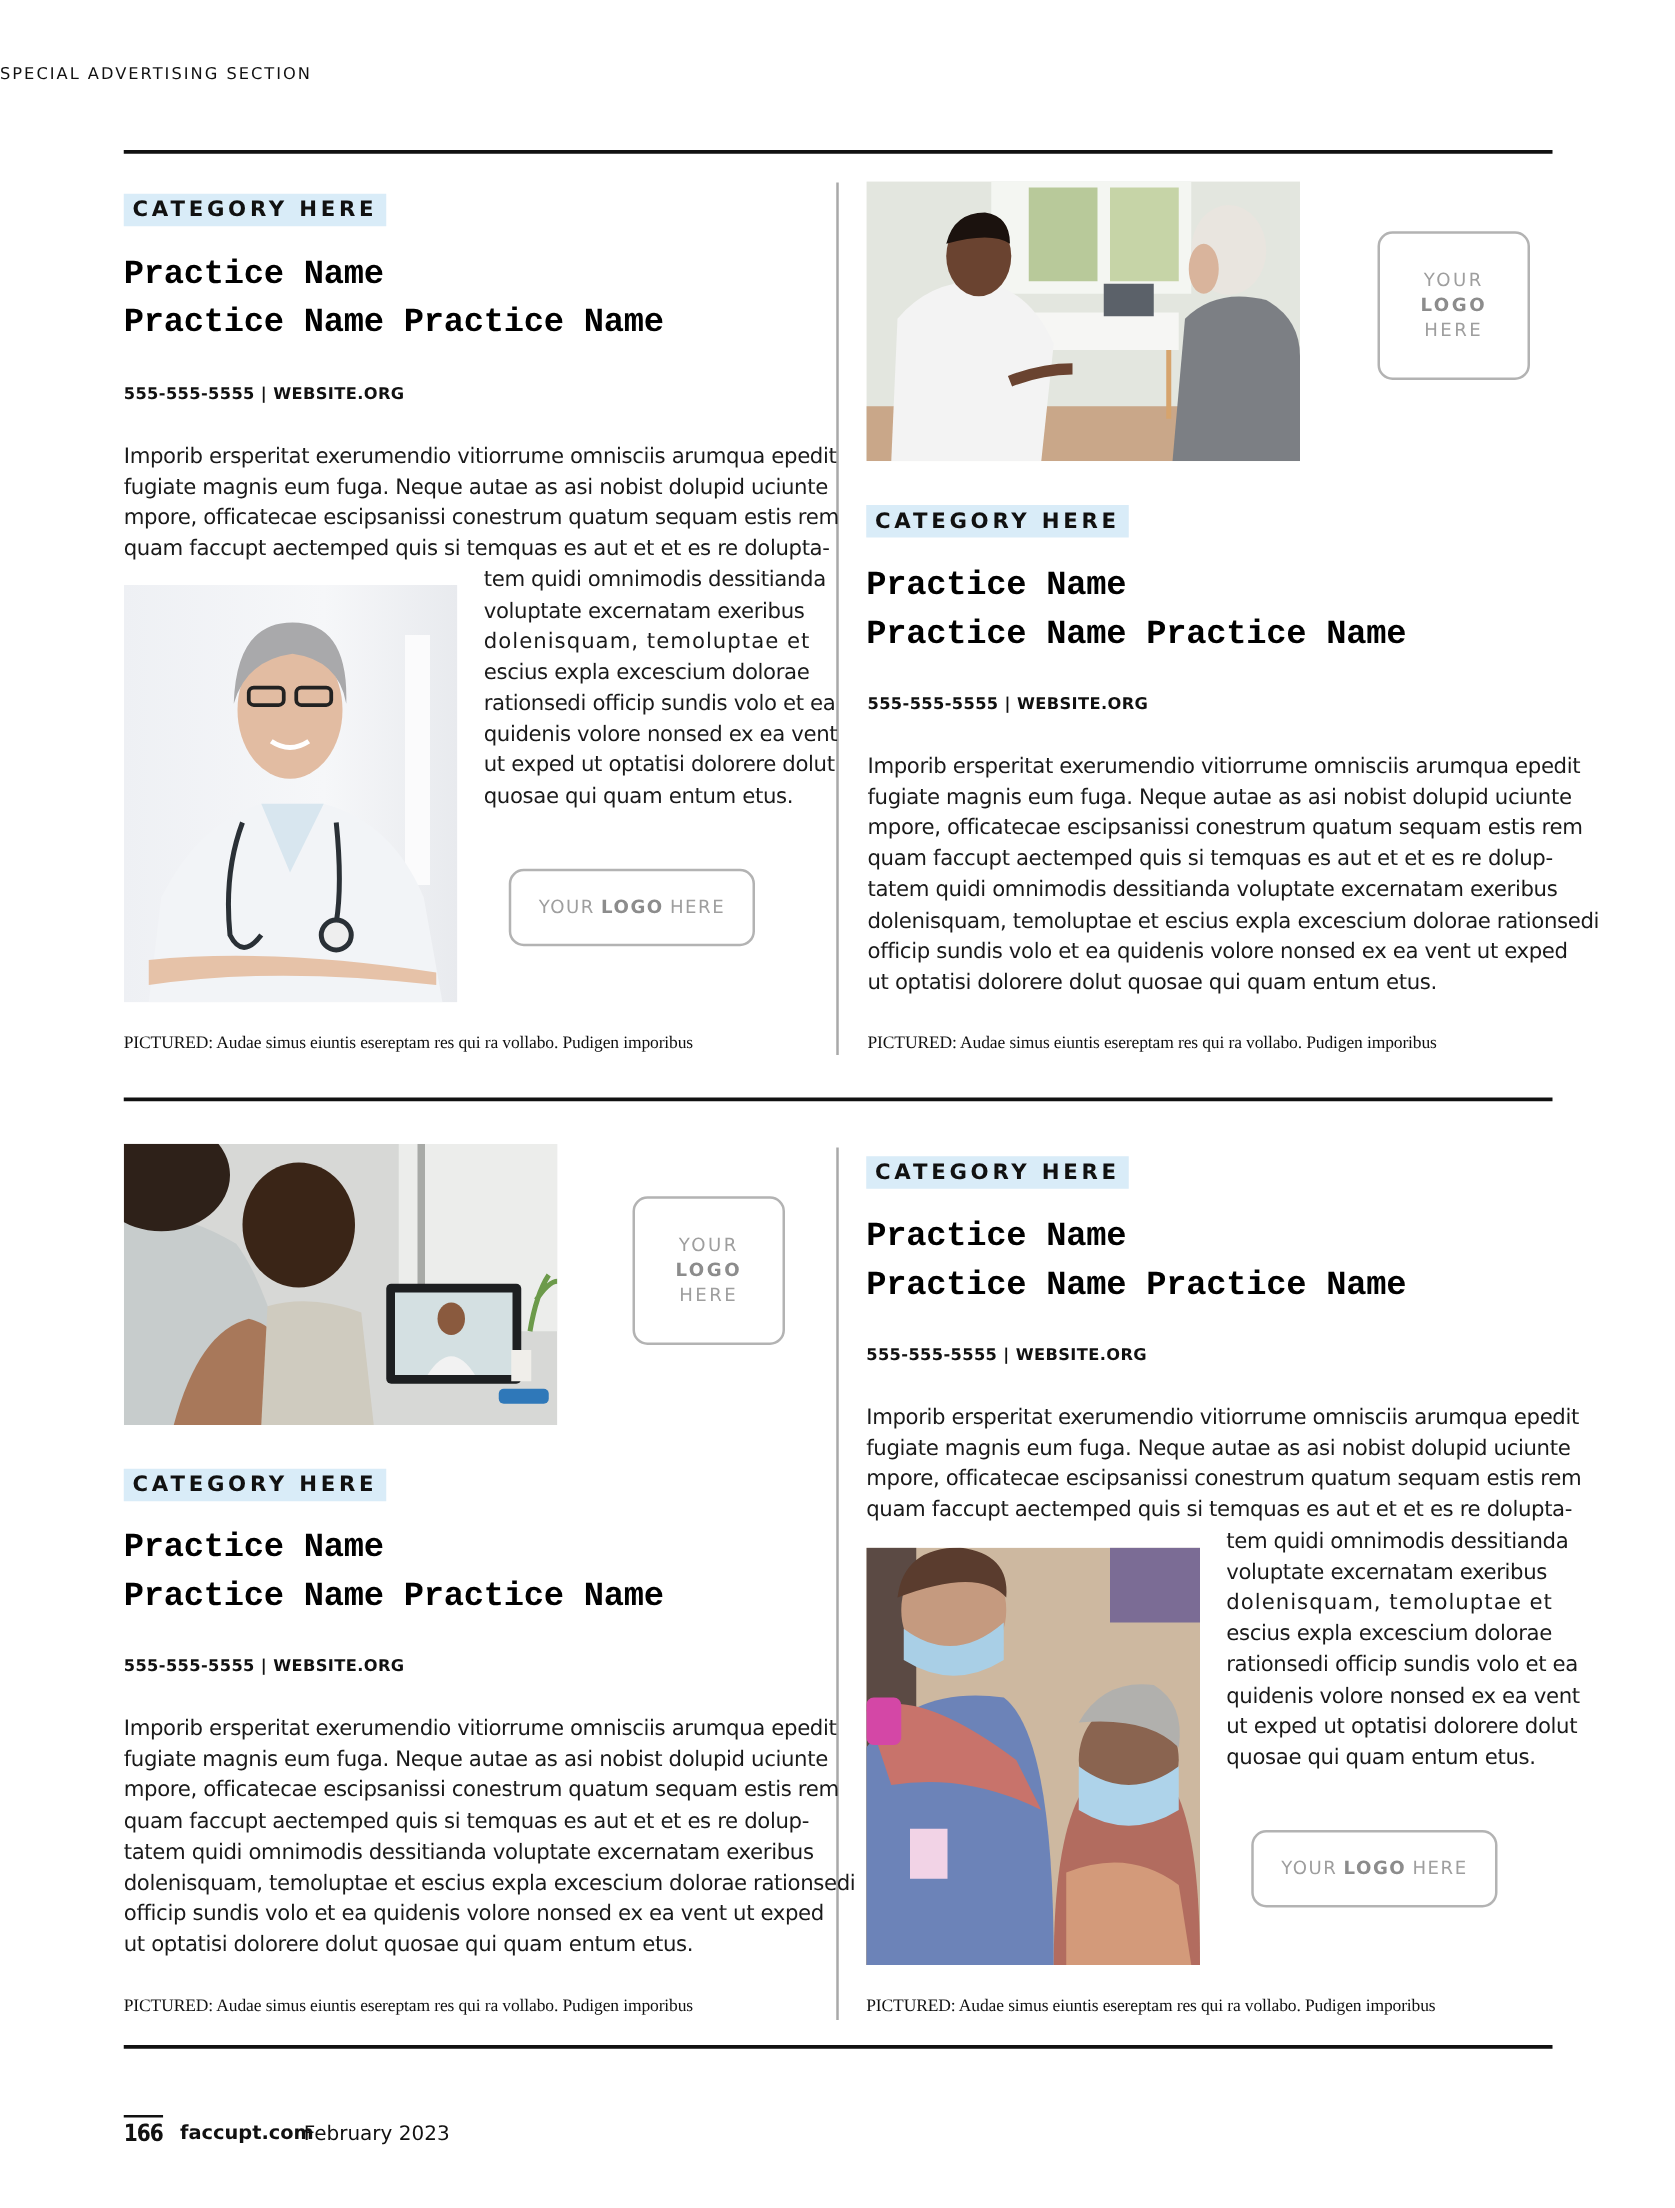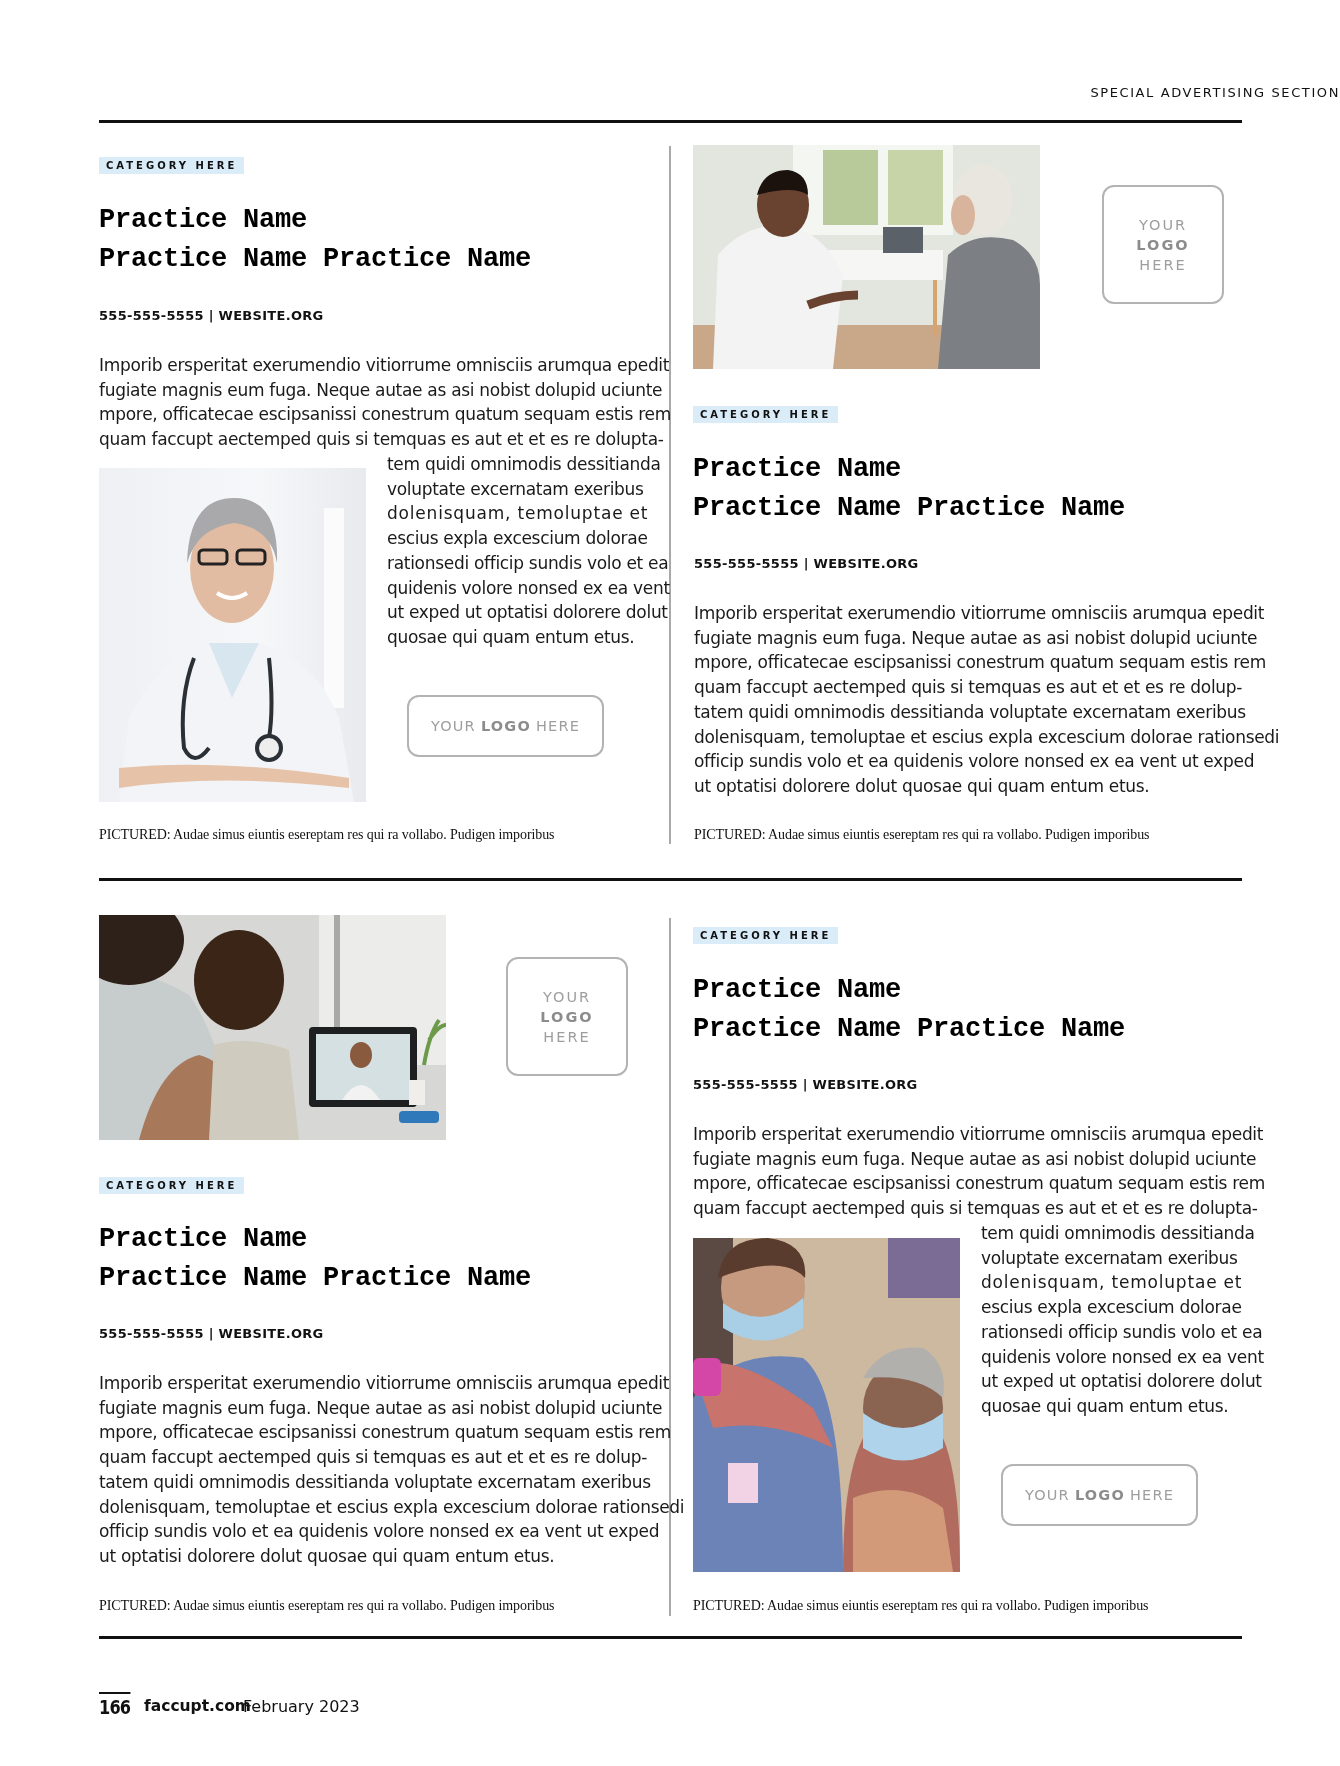--- a/index.html
+++ b/index.html
@@ -2,29 +2,29 @@
 <html><head>
 <meta charset="utf-8">
 <style>
   * { box-sizing: border-box; margin: 0; padding: 0; }
   html, body { width: 1340px; height: 1766px; background: #ffffff; }
   body { position: relative; font-family: "Liberation Sans", sans-serif; color: #111; overflow: hidden; }
 
   .abs { position: absolute; }
 
   .top-label {
-    left: 0; width: 1340px; top: 52px; text-align: right;
-    font-family: "DejaVu Sans", sans-serif; font-size: 13px; letter-spacing: 1.6px; color: #111; margin-top: 33px;
+    left: 0; width: 1340px; top: 52px; text-align: left;
+    font-family: "DejaVu Sans", sans-serif; font-size: 13px; letter-spacing: 1.6px; color: #111;
   }
   .hrule { left: 99px; width: 1143px; height: 3px; background: #111; }
   .vrule { left: 669px; width: 2px; background: #a9a9a9; }
 
   .category {
     background: #d9ecf8; color: #111; font-family: "DejaVu Sans", sans-serif; font-weight: bold;
-    font-size: 10px; letter-spacing: 3px; padding: 3px 7px 3px 7px; display: inline-block; white-space: nowrap;
+    font-size: 17px; letter-spacing: 3px; padding: 3px 7px 3px 7px; display: inline-block; white-space: nowrap;
   }
   .title {
     font-family: Liberation Mono, monospace; font-weight: bold; font-size: 27px; line-height: 39px; color: #000;
     letter-spacing: -0.2px;
   }
   .contact {
     font-family: "DejaVu Sans", sans-serif; font-weight: bold; font-size: 13px; color: #111; letter-spacing: 0.3px;
   }
   .body-text {
     font-family: "DejaVu Sans", sans-serif; font-size: 17px; line-height: 24.7px; color: #1a1a1a;

